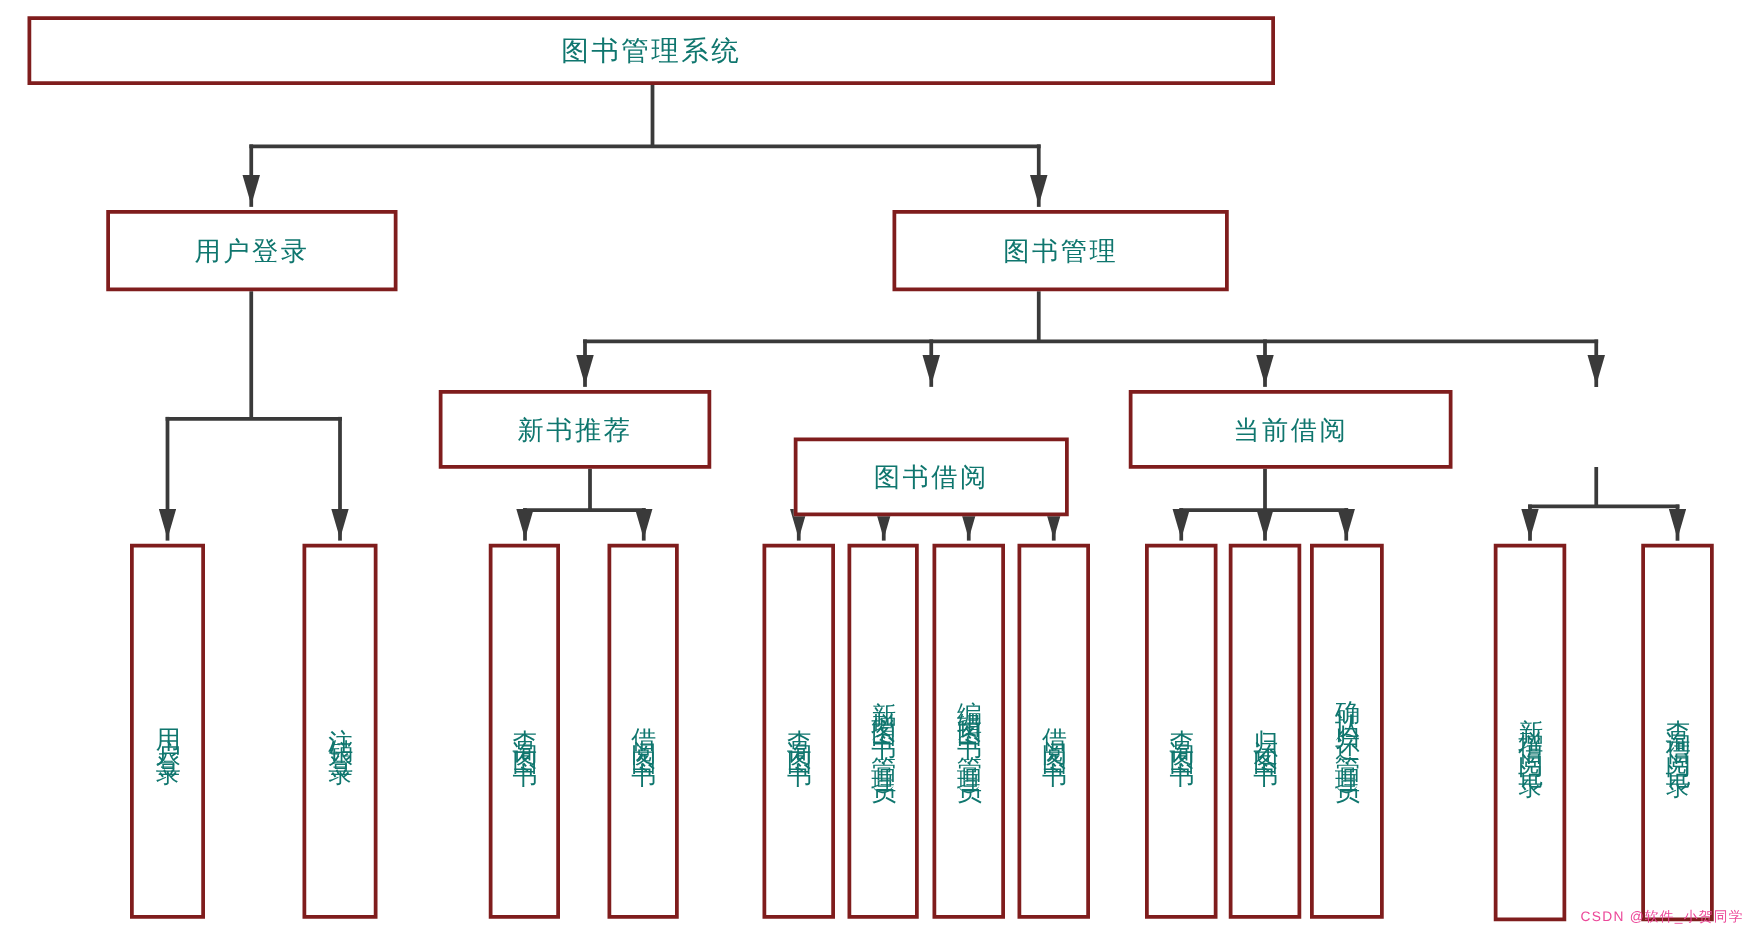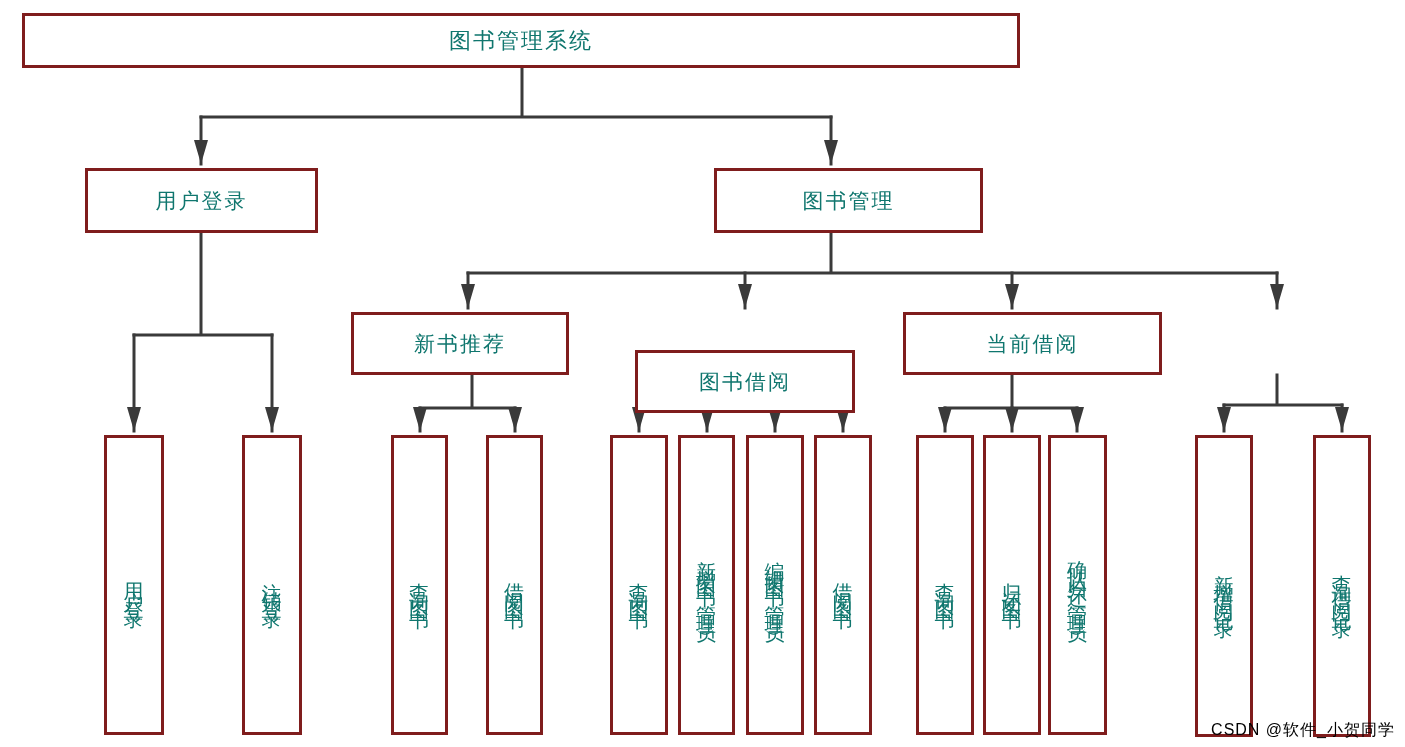--- a/index.html
+++ b/index.html
@@ -29,22 +29,22 @@
     writing-mode: vertical-rl;
     text-orientation: mixed;
     font-size: 20px;
     letter-spacing: 9px;
     line-height: 1;
   }
   .watermark {
     position: absolute;
     right: 10px;
     bottom: 6px;
-    font-size: 16px;
-    color: #000000;
+    font-size: 11px;
+    color: #ec4899;
     letter-spacing: 1px;
     white-space: nowrap;
   }
 </style>
 </head>
 <body>
 
 <div id="canvas">
 
   <svg id="wires" width="1405" height="747" viewBox="0 0 1405 747">

